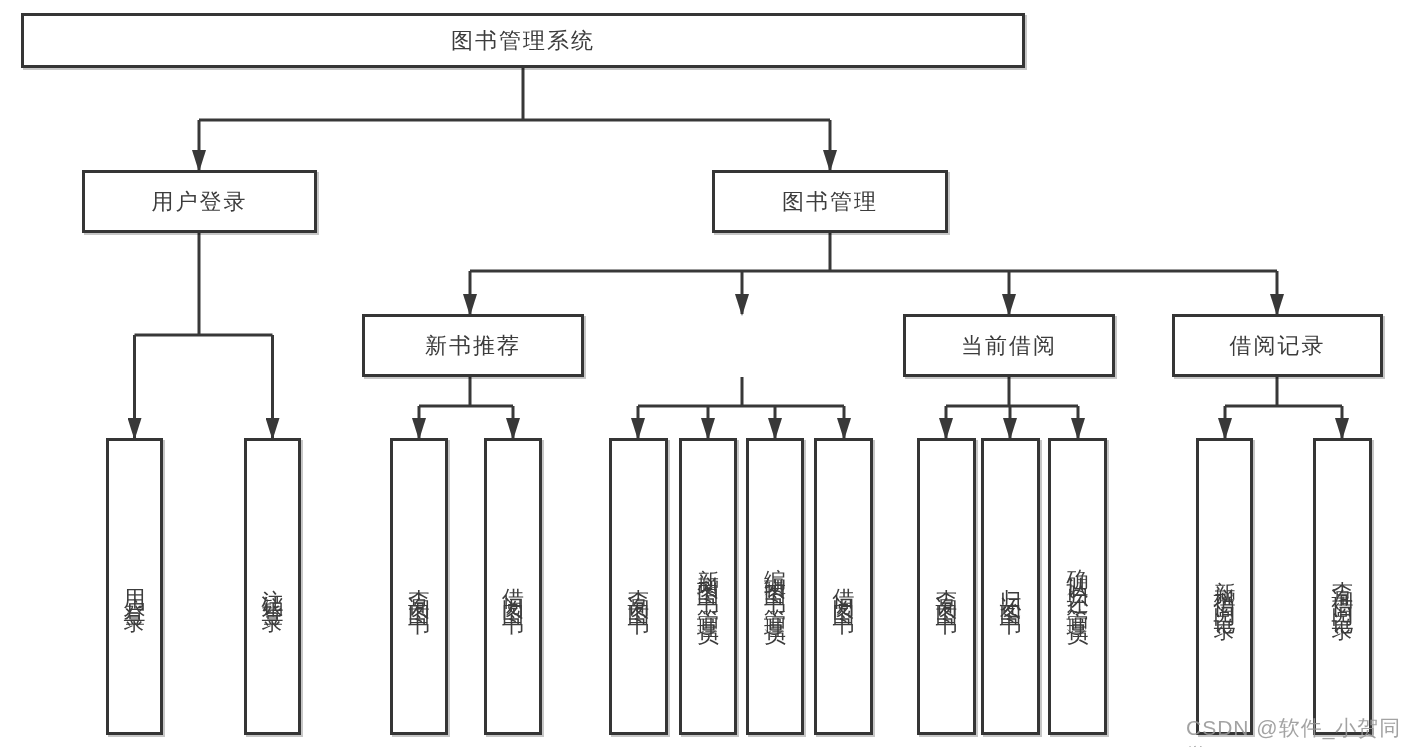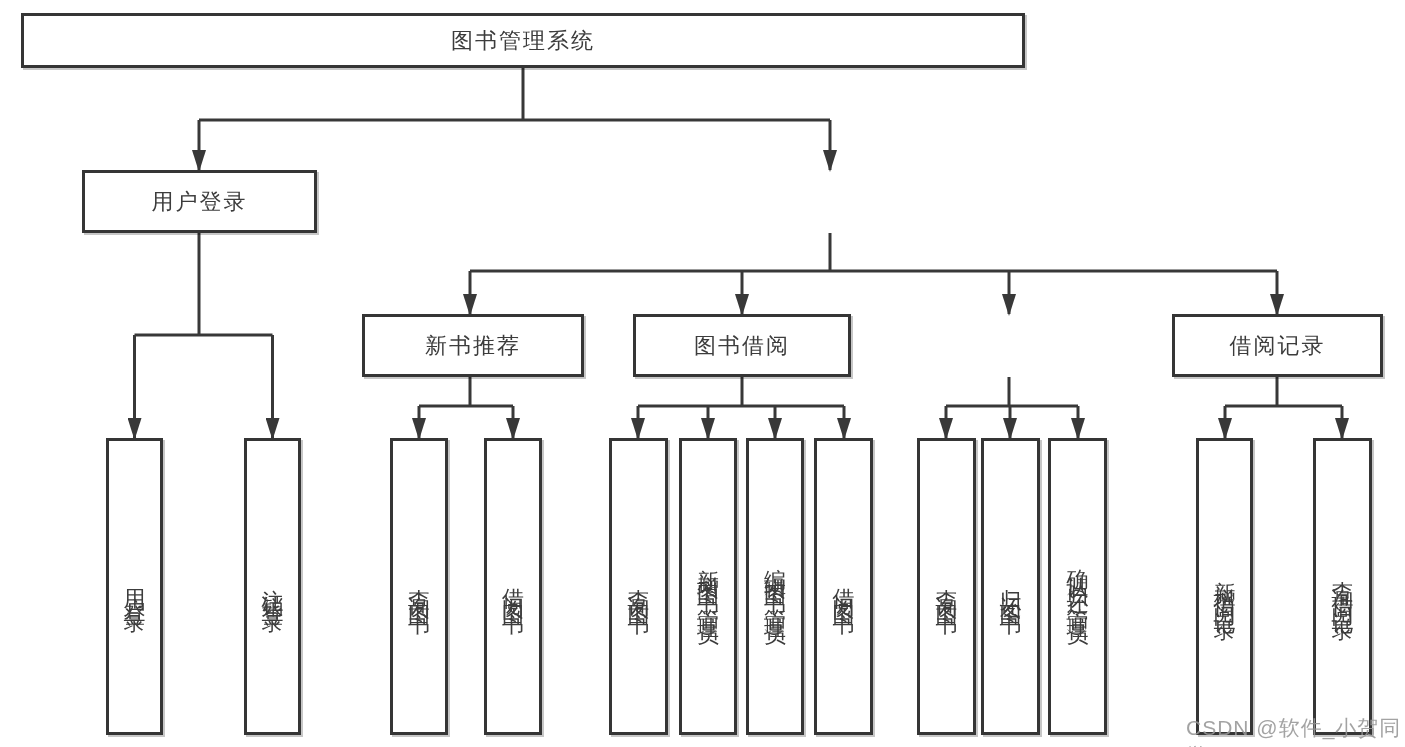--- a/index.html
+++ b/index.html
@@ -73,26 +73,29 @@
     </g>
   </svg>
 
   <div class="node" style="left:21px;top:13px;width:1004px;height:55px">
     <span>图书管理系统</span>
   </div>
 
   <div class="node" style="left:82px;top:170px;width:235px;height:63px">
     <span>用户登录</span>
   </div>
+  <div class="node" style="left:712px;top:170px;width:236px;height:63px">
+    <span>图书管理</span>
+  </div>
 
   <div class="node" style="left:362px;top:314px;width:222px;height:63px">
     <span>新书推荐</span>
   </div>
-  <div class="node" style="left:633px;top:314px;width:218px;height:63px">
-    <span>图书借阅</span>
+  <div class="node" style="left:903px;top:314px;width:212px;height:63px">
+    <span>当前借阅</span>
   </div>
   <div class="node" style="left:1172px;top:314px;width:211px;height:63px">
     <span>借阅记录</span>
   </div>
 
   <div class="node leaf" style="left:106px;top:438px;width:57px;height:297px">
     <span>用户登录</span>
   </div>
   <div class="node leaf" style="left:244px;top:438px;width:57px;height:297px">
     <span>注销登录</span>

